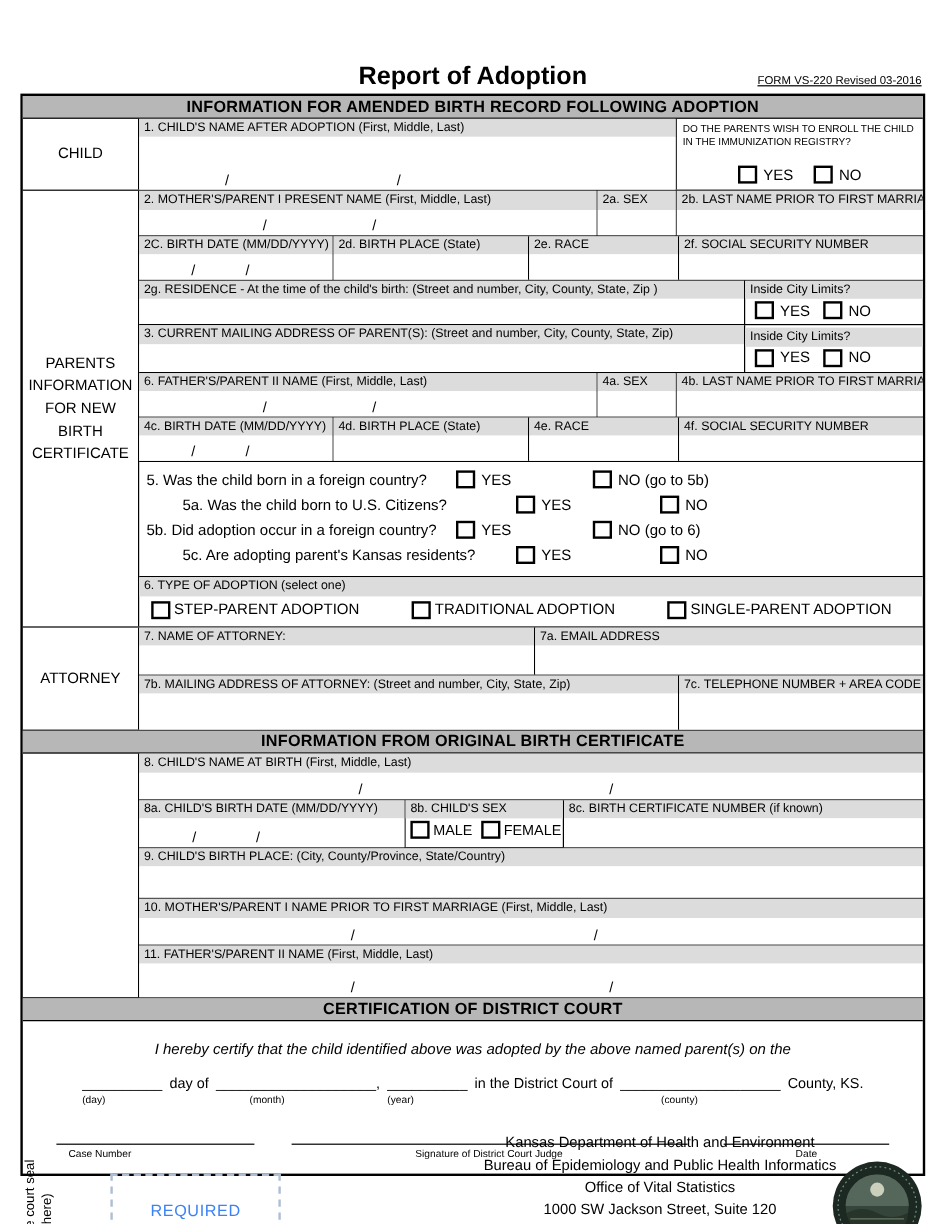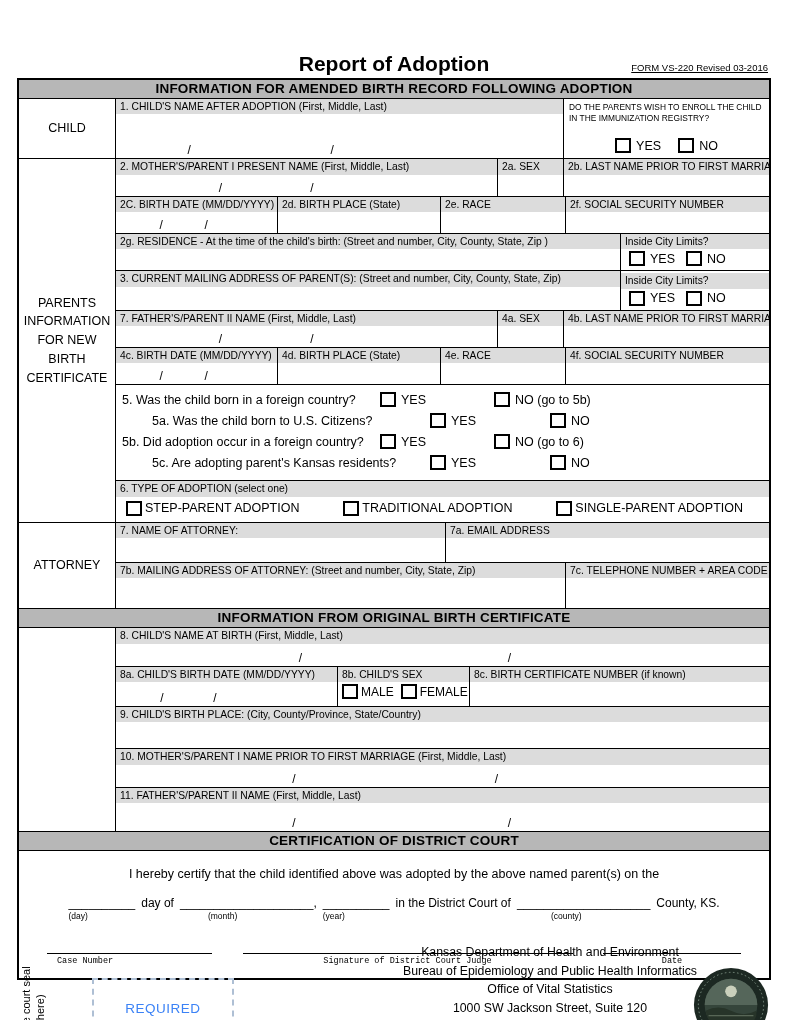--- a/index.html
+++ b/index.html
@@ -43,25 +43,25 @@
   .qline { display:flex; align-items:center; height:21px; font-size:12.5px; }
   .qt { flex:none; }
   .qgap { flex:none; }
   .qline .cb { margin-right:5px; }
 
   .types { display:flex; align-items:center; justify-content:space-between;
     padding:4px 26px 6px 10px; font-size:12.5px; min-height:23px; }
   .type-item { display:flex; align-items:center; gap:3px; }
 
   .cert { padding:16px 28px 12px; }
-  .cert-statement { text-align:center; font-size:12.5px; margin-bottom:15px; }
+  .cert-statement { text-align:center; font-size:12.5px; margin-bottom:15px;font-style:italic; }
   .cert-line { display:flex; justify-content:center; align-items:flex-start; gap:6px; font-size:12px; }
   .cg { text-align:center; }
   .cg .sub { font-size:8.5px; margin-top:1px; text-align:left; }
-  .sig-row { display:flex; align-items:flex-end; margin-top:32px;font-family:Liberation Mono, monospace; }
+  .sig-row { display:flex; align-items:flex-end; margin-top:32px; }
   .sig { border-top:1px solid #000; font-size:8.5px; padding-top:2px; }
   .sig-case { width:165px; text-align:left; padding-left:10px; }
   .sig-judge { width:330px; text-align:center; }
   .sig-date { width:138px; text-align:center; }
   .sig-sp { flex:1; }
 
   .seal-note { position:absolute; left:-17px; top:953px; width:100px; text-align:center;
     transform:rotate(-90deg); font-size:11px; line-height:1.3; }
   .required-box { position:absolute; left:92px; top:938px; width:142px; height:60px;
     border:2px dashed #aebfd4; display:flex; align-items:center; justify-content:center;
@@ -179,21 +179,21 @@
               <span class="cb"></span>
               <span>YES</span>
               <span class="cb" style="margin-left:6px"></span>
               <span>NO</span>
             </div>
           </div>
         </div>
 
         <div class="frow">
           <div class="cell" style="flex:1">
-            <div class="cell-label">7. FATHER'S/PARENT II NAME (First, Middle, Last)</div>
+            <div class="cell-label">6. FATHER'S/PARENT II NAME (First, Middle, Last)</div>
             <div class="cell-entry" style="min-height:21px">
               <span class="slash" style="left:27%">/</span>
               <span class="slash" style="left:51%">/</span>
             </div>
           </div>
           <div class="cell" style="width:66px">
             <div class="cell-label">4a. SEX</div>
             <div class="cell-entry"></div>
           </div>
           <div class="cell" style="width:205px">

